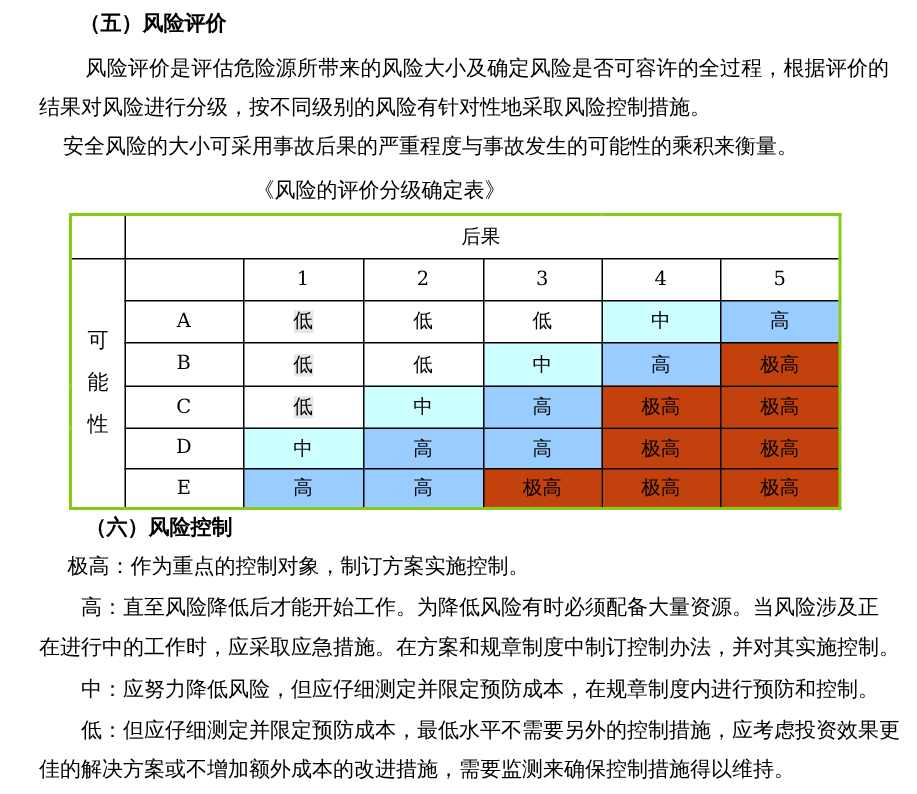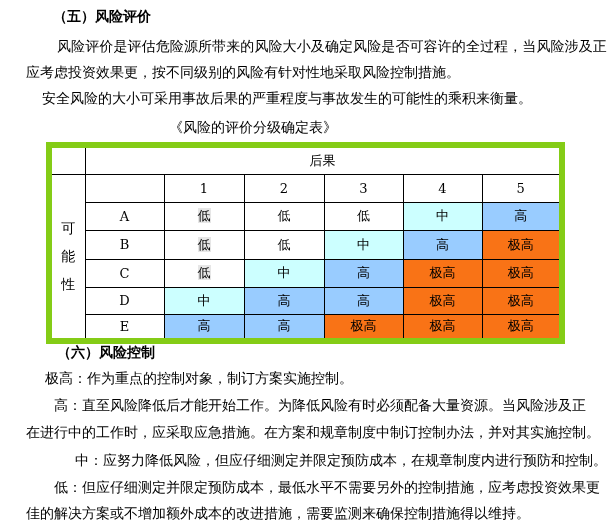--- a/index.html
+++ b/index.html
@@ -2,39 +2,39 @@
 <html><head>
 <meta charset="utf-8">
 <style>
   html, body { margin:0; padding:0; background:#ffffff; }
   body { width:611px; height:529px; position:relative; overflow:hidden;
          font-family:"DejaVu Sans", "Liberation Sans", sans-serif; color:#000; }
   .line { position:absolute; white-space:nowrap; font-size:14px; line-height:16px; }
   .h { font-weight:bold; font-size:14px; }
   .caption { position:absolute; left:0; width:506px; text-align:center; font-size:14px; line-height:16px; top:119px; }
   table.risk { position:absolute; left:46px; top:142px; border-collapse:collapse;
-               border:6px solid #84cc16; table-layout:fixed; font-size:13px; }
+               border:2px solid #84cc16; table-layout:fixed; font-size:13px; }
   table.risk td { border:1px solid #000; padding:0; text-align:center; vertical-align:middle;
                   font-size:13px; }
   td.num { font-family:"DejaVu Serif", "Liberation Serif", serif; font-size:12px; }
   td.rowlbl { font-family:"DejaVu Serif", "Liberation Serif", serif; font-size:12px; }
   td.side { text-align:center; }
   td.side span { display:block; line-height:28px; font-size:14px; }
   .lvl-low { background:#ffffff; }
   .lvl-mid { background:#ccffff; }
   .lvl-high { background:#99ccff; }
-  .lvl-xhigh { background:#f97316;margin-left:16px; }
+  .lvl-xhigh { background:#c2410c;margin-left:16px; }
   .hl { background:#e6e6e6; }
 </style>
 </head>
 <body>
 
 <div class="line h" style="left:53px; top:8px;">（五）风险评价</div>
-<div class="line" style="left:57px; top:38px; letter-spacing:0.1px;">风险评价是评估危险源所带来的风险大小及确定风险是否可容许的全过程，当风险涉及正</div>
-<div class="line" style="left:26px; top:64px;">应考虑投资效果更，按不同级别的风险有针对性地采取风险控制措施。</div>
+<div class="line" style="left:57px; top:38px; letter-spacing:0.1px;">风险评价是评估危险源所带来的风险大小及确定风险是否可容许的全过程，根据评价的</div>
+<div class="line" style="left:26px; top:64px;">结果对风险进行分级，按不同级别的风险有针对性地采取风险控制措施。</div>
 <div class="line" style="left:42px; top:90px;">安全风险的大小可采用事故后果的严重程度与事故发生的可能性的乘积来衡量。</div>
 <div class="caption">《风险的评价分级确定表》</div>
 
 <table class="risk">
   <colgroup>
     <col style="width:36px">
       <col style="width:79px">
       <col style="width:80px">
       <col style="width:80px">
       <col style="width:79px">
@@ -99,15 +99,15 @@
     <td class="lvl-xhigh">极高</td>
     <td class="lvl-xhigh">极高</td>
   </tr>
 </tbody>
   </table>
 
 <div class="line h" style="left:57px; top:344px;">（六）风险控制</div>
 <div class="line" style="left:45px; top:370px;">极高：作为重点的控制对象，制订方案实施控制。</div>
 <div class="line" style="left:54px; top:397px;">高：直至风险降低后才能开始工作。为降低风险有时必须配备大量资源。当风险涉及正</div>
 <div class="line" style="left:26px; top:424px;">在进行中的工作时，应采取应急措施。在方案和规章制度中制订控制办法，并对其实施控制。</div>
-<div class="line" style="left:54px; top:452px;margin-left:21px;">中：应努力降低风险，但应仔细测定并限定预防成本，在规章制度内进行预防和控制。</div>
+<div class="line" style="left:54px; top:452px;">中：应努力降低风险，但应仔细测定并限定预防成本，在规章制度内进行预防和控制。</div>
 <div class="line" style="left:54px; top:479px;">低：但应仔细测定并限定预防成本，最低水平不需要另外的控制措施，应考虑投资效果更</div>
 <div class="line" style="left:26px; top:505px;">佳的解决方案或不增加额外成本的改进措施，需要监测来确保控制措施得以维持。</div>
 
 </body></html>

